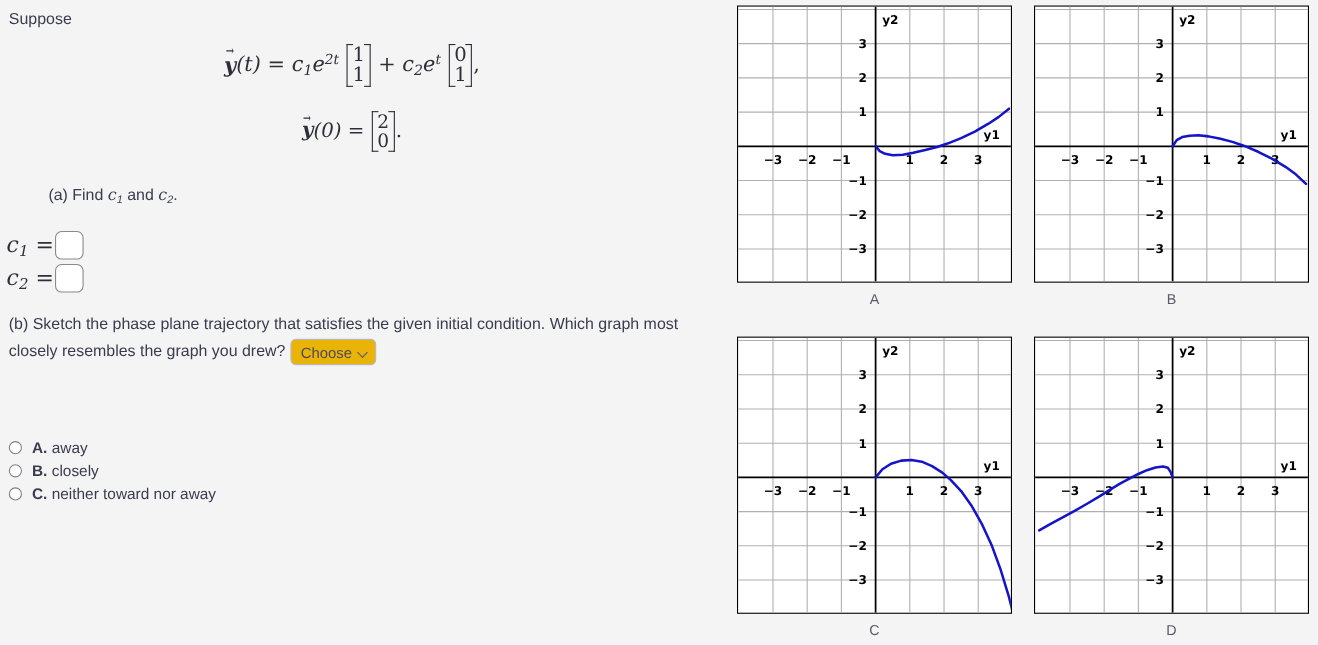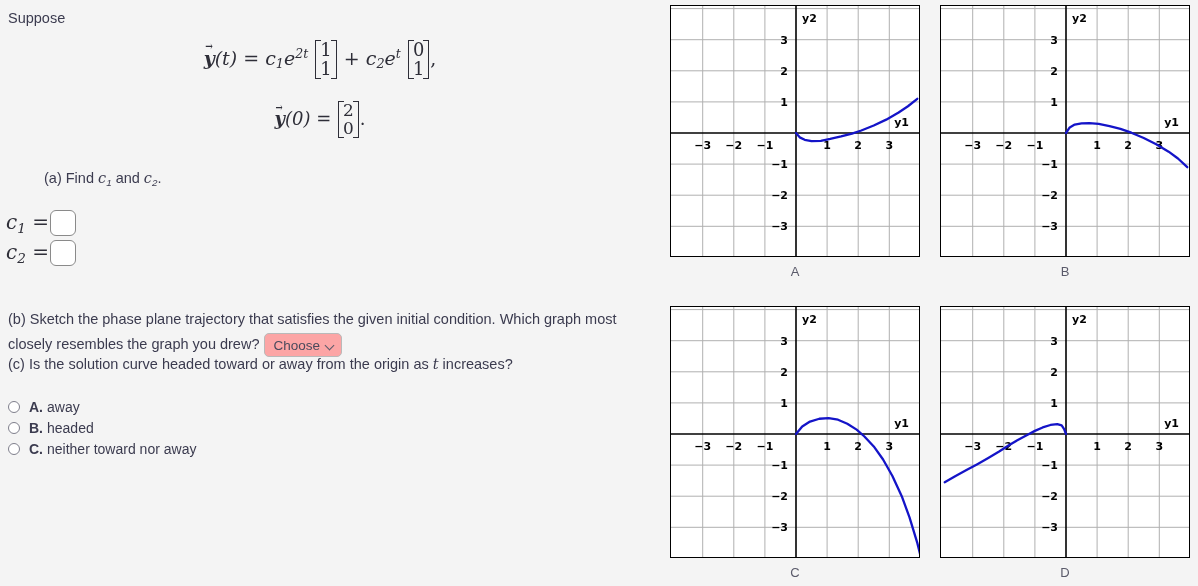--- a/index.html
+++ b/index.html
@@ -130,35 +130,34 @@
     outline: none;
   }
 
   .part-b {
     position: absolute;
     left: 8px;
     top: 283px;
     width: 630px;
     font-size: 14.5px;
     line-height: 25px;
-    margin-top: 24px;
   }
   .choose-select {
     display: inline-flex;
     align-items: center;
     justify-content: space-between;
     vertical-align: middle;
     width: 78px;
     height: 24px;
     margin-left: 5px;
     padding: 0 6px 0 8px;
     box-sizing: border-box;
     border: 1.3px solid #b9b9b9;
     border-radius: 5px;
-    background: #fca5a5;
+    background: #eab308;
     font-size: 13.5px;
     color: #4a4a5c;
     cursor: pointer;
   }
   .chev {
     width: 9px;
     height: 9px;
     position: relative;
     flex: none;
   }
@@ -275,34 +274,31 @@
   </div>
 
   <div class="part-b">
     <span>(b) Sketch the phase plane trajectory that satisfies the given initial condition. Which graph most closely</span>
     <span>resembles the graph you drew?</span><span class="choose-select">
       <span>Choose</span>
       <span class="chev"></span>
     </span>
   </div>
 
-  <div class="part-c">
-    <span>(c) Is the solution curve headed toward or away from the origin as </span><span class="mi">t</span><span> increases?</span>
-  </div>
 
   <div class="choices">
     <div class="choice-row">
       <span class="radio"></span>
       <span class="choice-letter">A.</span>
       <span>away</span>
     </div>
     <div class="choice-row">
       <span class="radio"></span>
       <span class="choice-letter">B.</span>
-      <span>headed</span>
+      <span>closely</span>
     </div>
     <div class="choice-row">
       <span class="radio"></span>
       <span class="choice-letter">C.</span>
       <span>neither toward nor away</span>
     </div>
   </div>
 </div>
 
 <div class="panel" id="panel-a" style="left:670px; top:5px; width:250px; height:252px;">

